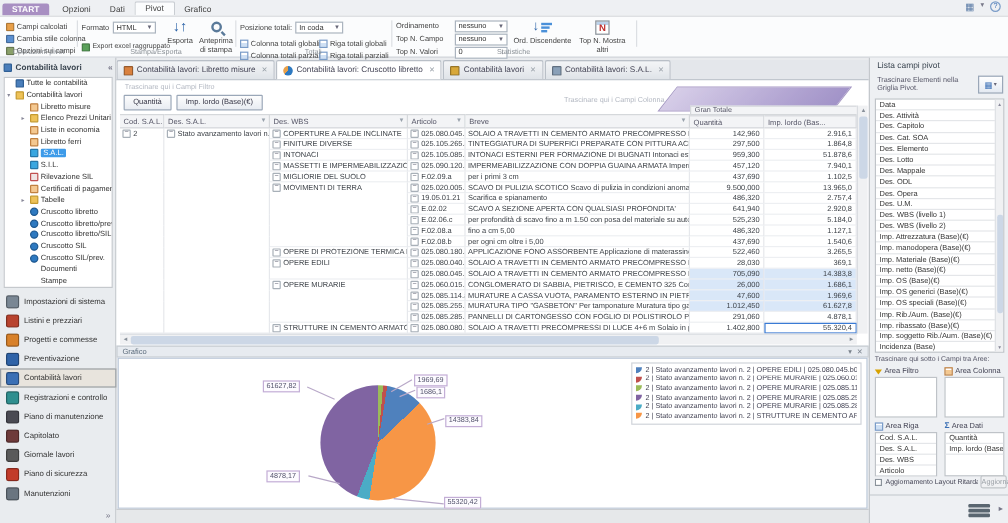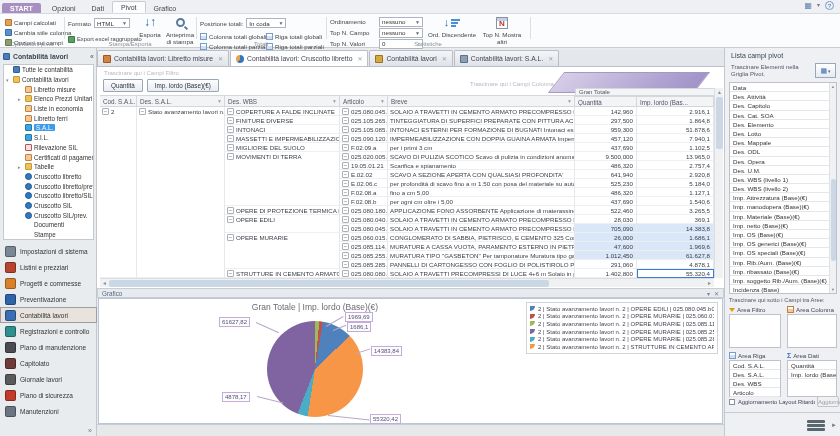--- a/index.html
+++ b/index.html
@@ -649,21 +649,20 @@
   </div>
 
   <div id="chart-panel-header">
     <span>Grafico</span>
     <span id="chart-header-icons">
       <span>▾</span>
       <span>✕</span>
     </span>
   </div>
   <div id="chart-area">
-    <div id="chart-title">Gran Totale | Imp. lordo (Base)(€)</div>
     <div id="pie" style="background: conic-gradient(rgb(155, 187, 89) 0deg, rgb(155, 187, 89) 5.1deg, rgb(192, 80, 77) 5.1deg, rgb(192, 80, 77) 9.4deg, rgb(79, 129, 189) 9.4deg, rgb(79, 129, 189) 46.4deg, rgb(247, 150, 70) 46.4deg, rgb(247, 150, 70) 188.8deg, rgb(75, 172, 198) 188.8deg, rgb(75, 172, 198) 201.4deg, rgb(128, 100, 162) 201.4deg, rgb(128, 100, 162) 360deg);"></div>
     <div id="callouts">
         <div class="cline" style="left: 257px; top: 54px; width: 15px; transform: rotate(-18deg);"></div>
         <div class="callout" style="left: 272px; top: 47px;">14383,84</div>
         <div class="cline" style="left: 234px; top: 31px; width: 14px; transform: rotate(-22deg);"></div>
         <div class="callout" style="left: 248px; top: 23px;">1686,1</div>
         <div class="cline" style="left: 227px; top: 27px; width: 20px; transform: rotate(-30deg);"></div>
         <div class="callout" style="left: 246px; top: 13px;">1969,69</div>
         <div class="cline" style="left: 157px; top: 23px; width: 25px; transform: rotate(24deg);"></div>
         <div class="callout" style="left: 120px; top: 18px;">61627,82</div>

